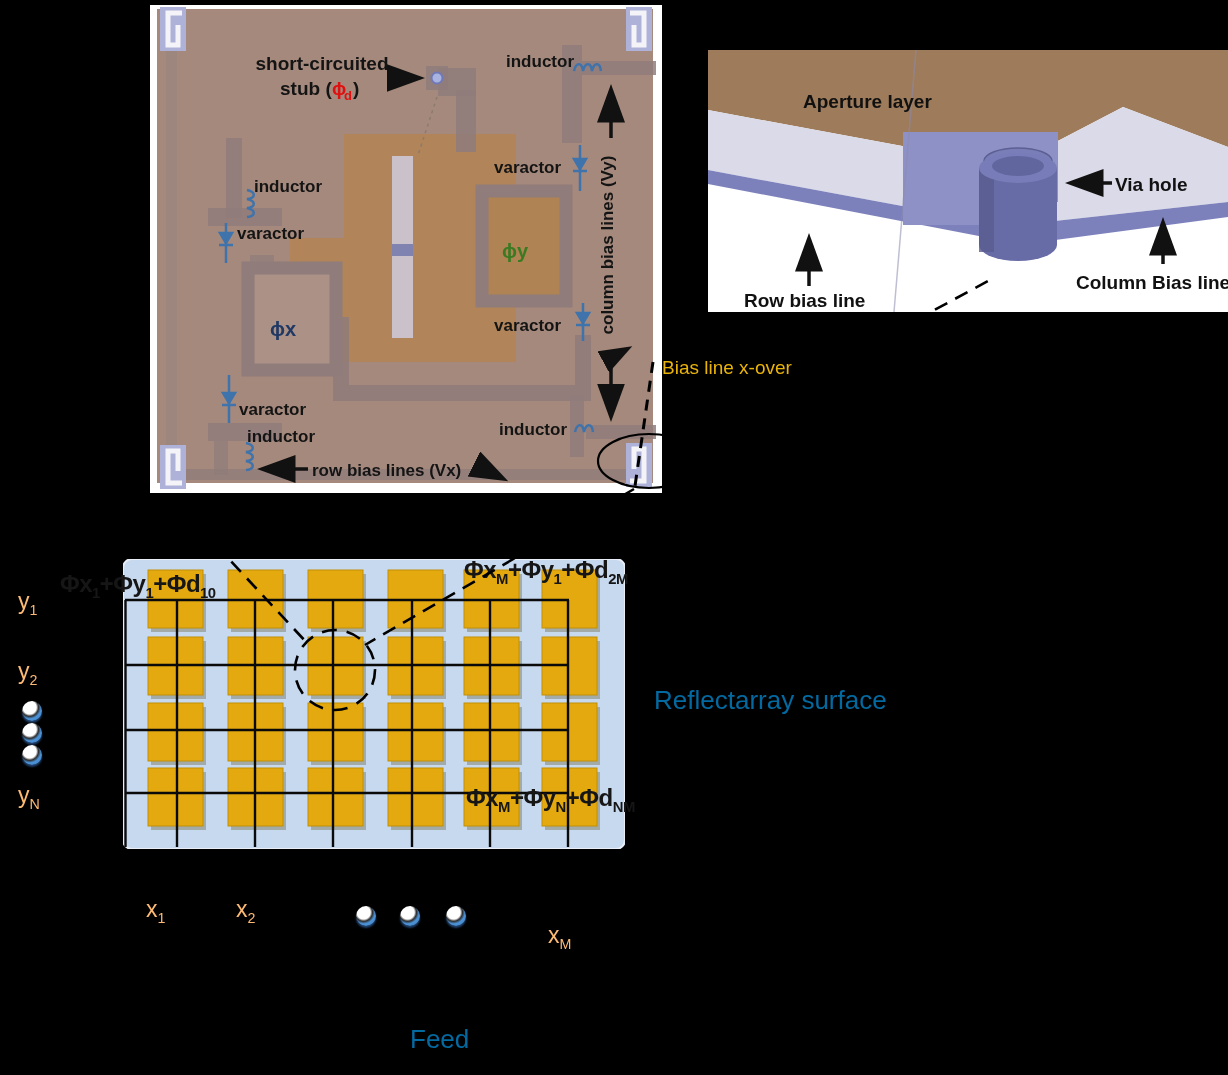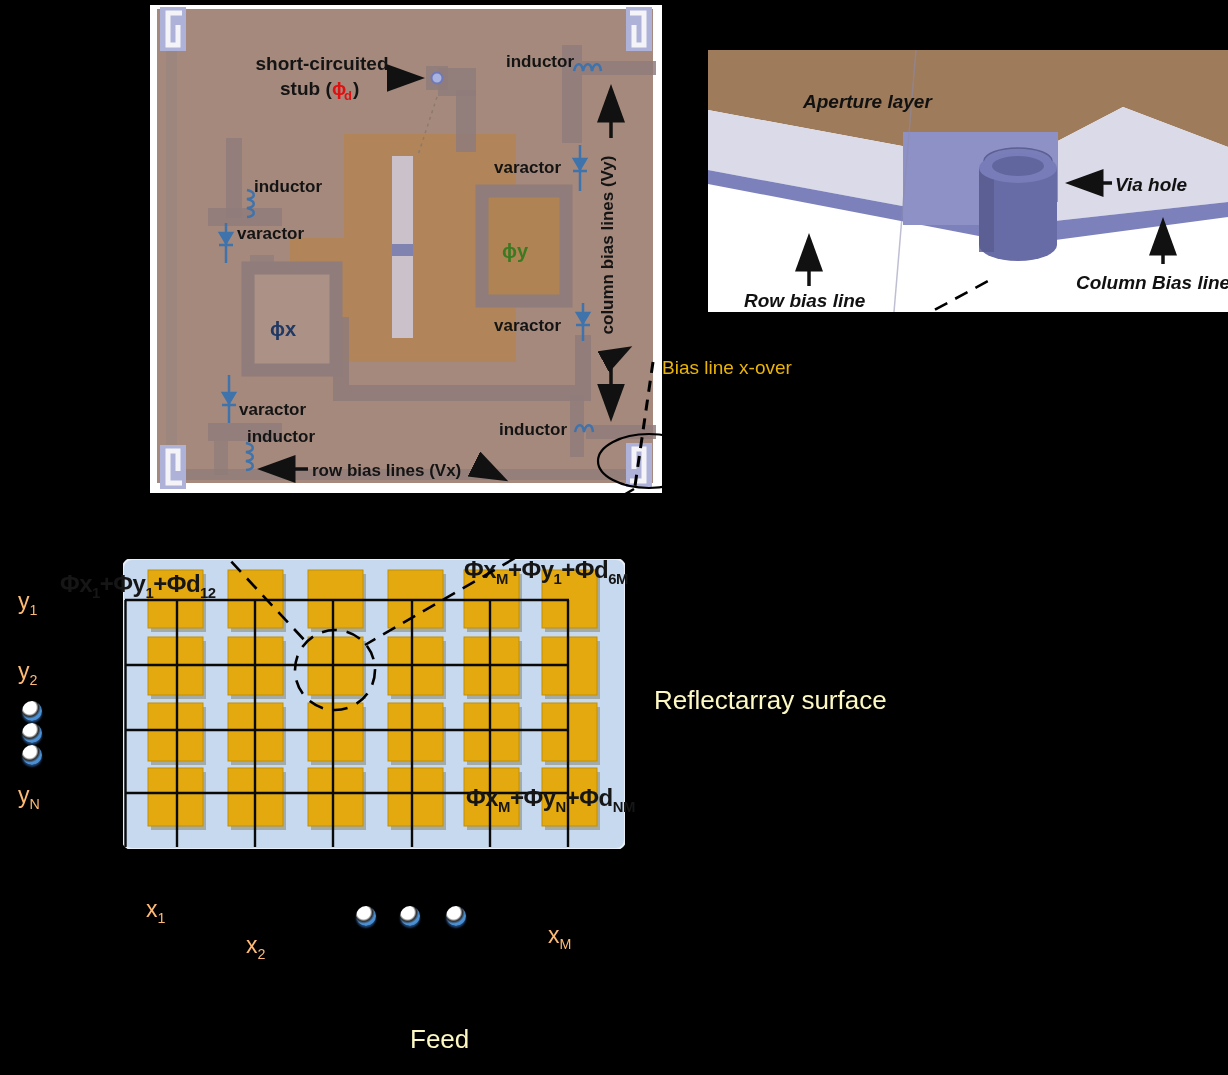--- a/index.html
+++ b/index.html
@@ -4,21 +4,21 @@
 <style>
   html,body{margin:0;padding:0;background:#000;}
   body{position:relative;width:1228px;height:1075px;overflow:hidden;
        font-family:"Liberation Sans","DejaVu Sans",sans-serif;}
   .abs{position:absolute;}
   svg text{font-family:"Liberation Sans","DejaVu Sans",sans-serif;}
   .formula{color:#161616;font-weight:bold;font-size:24px;white-space:nowrap;letter-spacing:-0.5px;}
   .formula sub{font-size:0.62em;font-weight:bold;}
   .axlab{color:#fdba74;font-size:23px;font-weight:500;white-space:nowrap;}
   .axlab sub{font-size:0.62em;}
-  .ghost{color:#fef9c3;font-size:26px;font-weight:500;white-space:nowrap;}
+  .ghost{color:#0369a1;font-size:26px;font-weight:500;white-space:nowrap;}
   .xover{color:#eab308;font-size:19px;font-weight:400;white-space:nowrap;}
   .dot{width:20px;height:20px;border-radius:50%;
        background:radial-gradient(circle at 38% 32%, #ffffff 0 36%, #2e2e2e 48%, #4d93d8 62%, #3574b8 100%);
        box-shadow:0 2px 2px rgba(60,120,200,.55);}
   .panel{position:absolute;}
 </style>
 </head>
 <body>
 
 <div class="panel" style="left:150px;top:5px;width:512px;height:369px;">
@@ -147,21 +147,21 @@
   <text x="87" y="234" font-size="17" font-weight="bold" fill="#141414">varactor</text>
   <text x="89" y="410" font-size="17" font-weight="bold" fill="#141414">varactor</text>
   <text x="97" y="437" font-size="17" font-weight="bold" fill="#141414">inductor</text>
   <text x="120" y="331" font-size="20" font-weight="bold" fill="#1f3864">ϕx</text>
   <text x="352" y="253" font-size="20" font-weight="bold" fill="#3c7a22">ϕy</text>
   <text x="463" y="240" text-anchor="middle" font-size="17" font-weight="bold" fill="#141414" transform="rotate(-90 463 240)">column bias lines (Vy)</text>
   <text x="162" y="471" font-size="17" font-weight="bold" fill="#141414">row bias lines (Vx)</text>
 </svg>
 </div>
 
-<div class="panel" style="left:708px;top:50px;width:520px;height:262px;font-style:italic;">
+<div class="panel" style="left:708px;top:50px;width:520px;height:262px;">
 <svg width="520" height="262" viewBox="0 0 520 262">
   <defs>
     <marker id="ah3" markerWidth="12" markerHeight="10" refX="9" refY="4" orient="auto">
       <path d="M0,0 L11,4 L0,8 Z" fill="#111"></path>
     </marker>
   </defs>
   <rect x="0" y="0" width="520" height="262" fill="#ffffff"></rect>
   <polygon points="0,0 520,0 520,97 415,57 302,116 0,60" fill="#9d7b5b"></polygon>
   <polygon points="0,60 302,116 415,57 520,97 520,152 302,176 0,120" fill="#dadae8"></polygon>
   <polygon points="0,120 302,176 302,192 0,134" fill="#7d81bb"></polygon>
@@ -251,35 +251,35 @@
     <line x1="445" y1="41" x2="445" y2="288"></line>
     <line x1="2" y1="41" x2="446" y2="41"></line>
     <line x1="2" y1="106" x2="446" y2="106"></line>
     <line x1="2" y1="171" x2="446" y2="171"></line>
     <line x1="2" y1="234" x2="446" y2="234"></line>
   </g>
 </svg>
 </div>
 
 <div class="abs formula" style="left:60px;top:570px;">
-  <span>Φx</span><sub>1</sub><span>+Φy</span><sub>1</sub><span>+Φd</span><sub>12</sub>
+  <span>Φx</span><sub>1</sub><span>+Φy</span><sub>1</sub><span>+Φd</span><sub>10</sub>
 </div>
 <div class="abs formula" style="left:464px;top:556px;">
-  <span>Φx</span><sub>M</sub><span>+Φy</span><sub>1</sub><span>+Φd</span><sub>6M</sub>
+  <span>Φx</span><sub>M</sub><span>+Φy</span><sub>1</sub><span>+Φd</span><sub>2M</sub>
 </div>
 <div class="abs formula" style="left:466px;top:784px;">
   <span>Φx</span><sub>M</sub><span>+Φy</span><sub>N</sub><span>+Φd</span><sub>NM</sub>
 </div>
 
 <div class="abs axlab" style="left:18px;top:588px;"><span>y</span><sub>1</sub></div>
 <div class="abs axlab" style="left:18px;top:658px;"><span>y</span><sub>2</sub></div>
 <div class="abs axlab" style="left:18px;top:782px;"><span>y</span><sub>N</sub></div>
 
 <div class="abs axlab" style="left:146px;top:896px;"><span>x</span><sub>1</sub></div>
-<div class="abs axlab" style="left:246px;top:896px;margin-top:36px;"><span>x</span><sub>2</sub></div>
+<div class="abs axlab" style="left:236px;top:896px;"><span>x</span><sub>2</sub></div>
 <div class="abs axlab" style="left:548px;top:896px;margin-top:26px;"><span>x</span><sub>M</sub></div>
 
 <div class="abs dot" style="left:22px;top:701px;"></div>
 <div class="abs dot" style="left:22px;top:723px;"></div>
 <div class="abs dot" style="left:22px;top:745px;"></div>
 <div class="abs dot" style="left:356px;top:906px;"></div>
 <div class="abs dot" style="left:400px;top:906px;"></div>
 <div class="abs dot" style="left:446px;top:906px;"></div>
 
 <div class="abs xover" style="left:662px;top:357px;">Bias line x-over</div>

